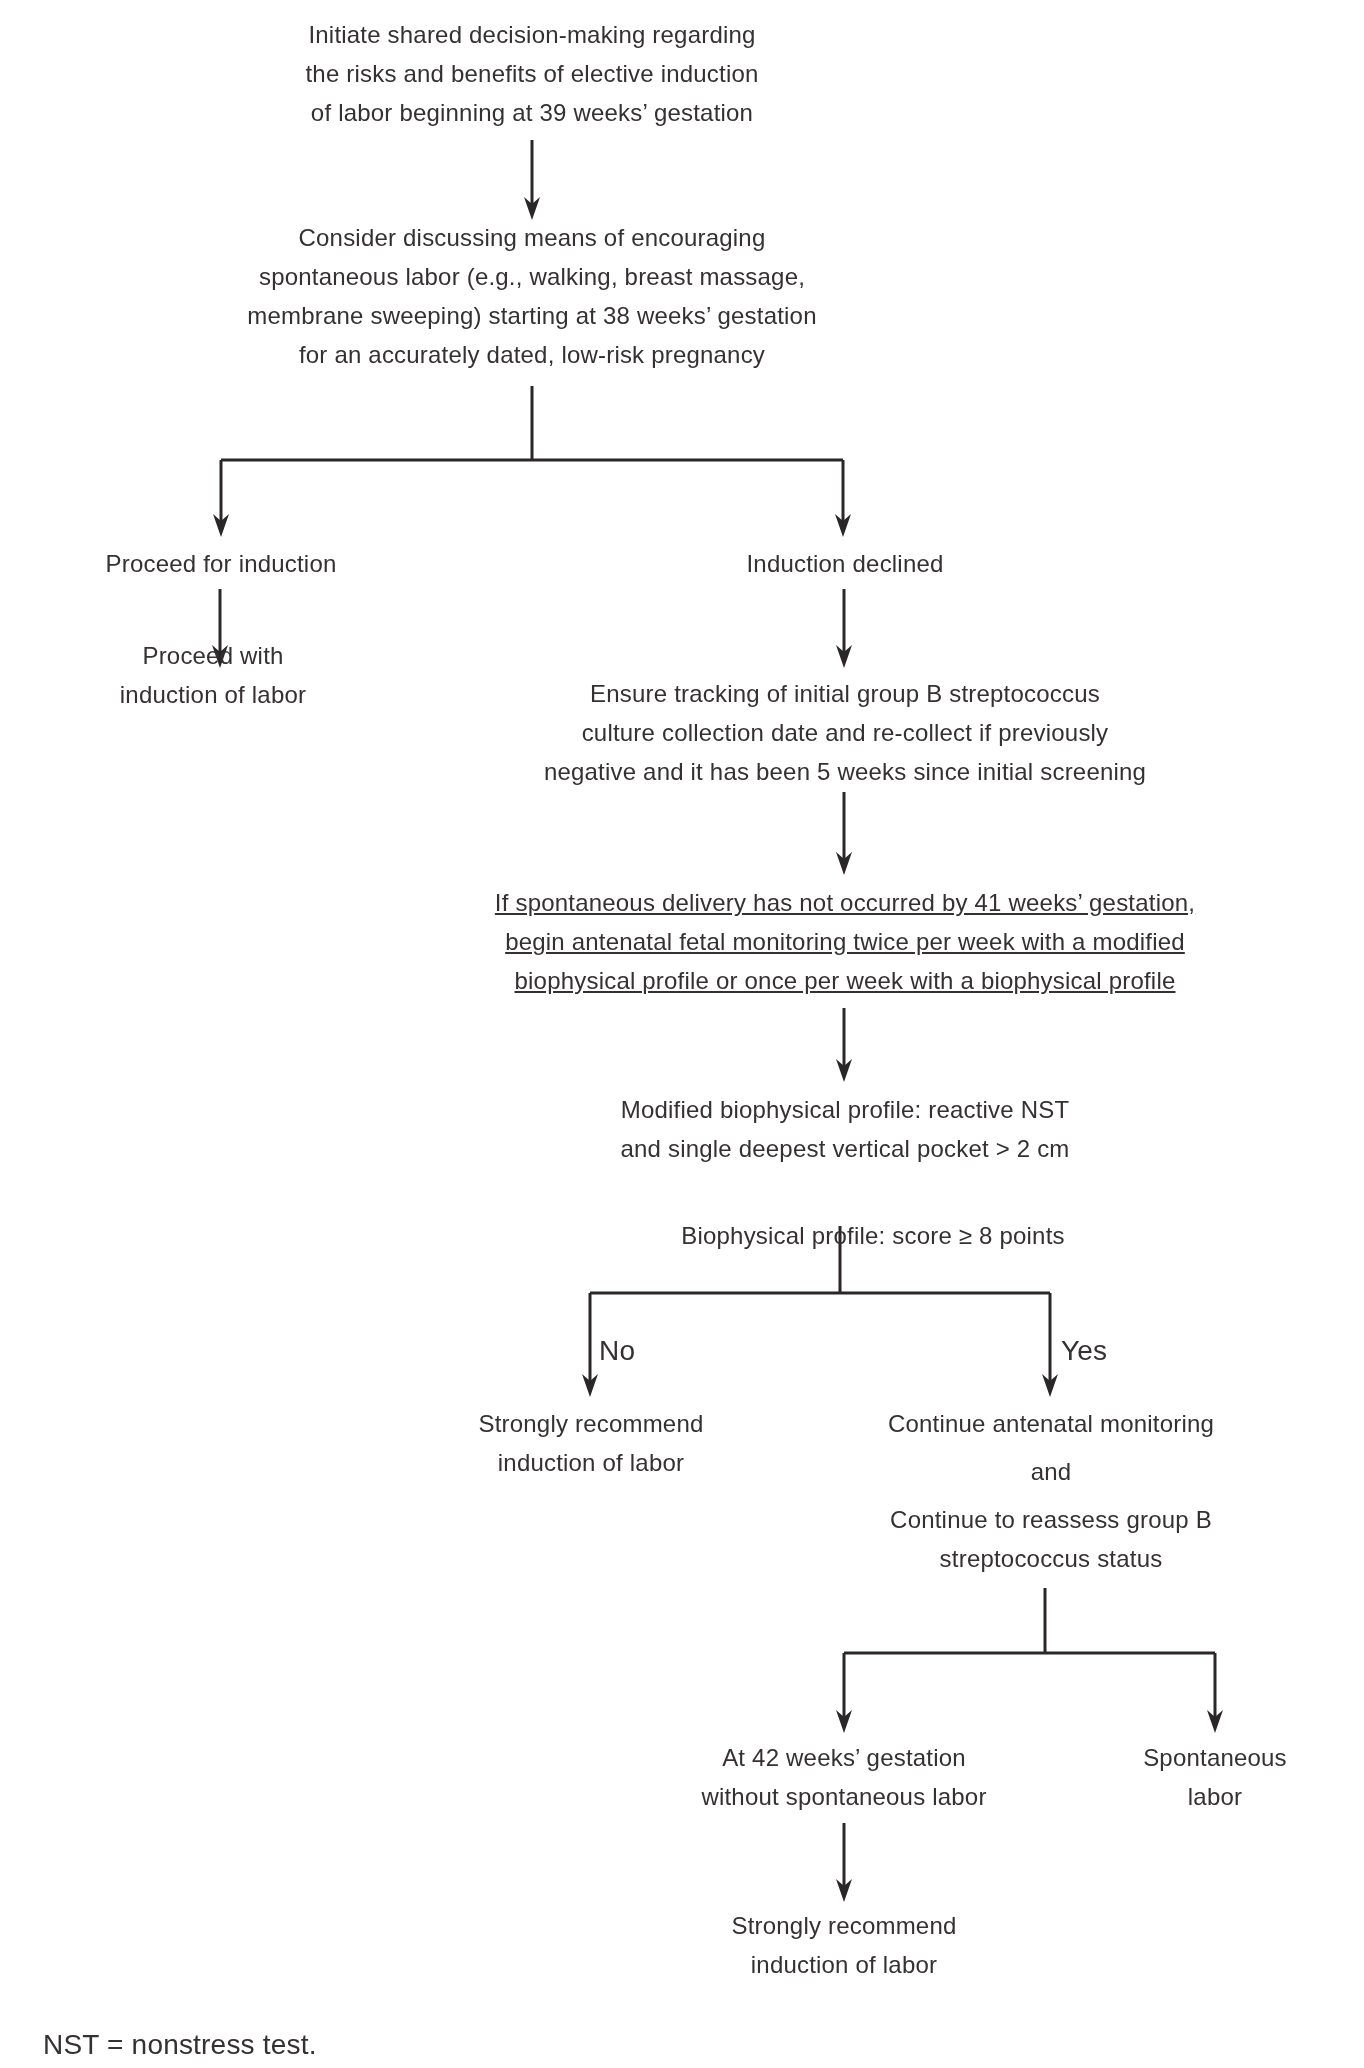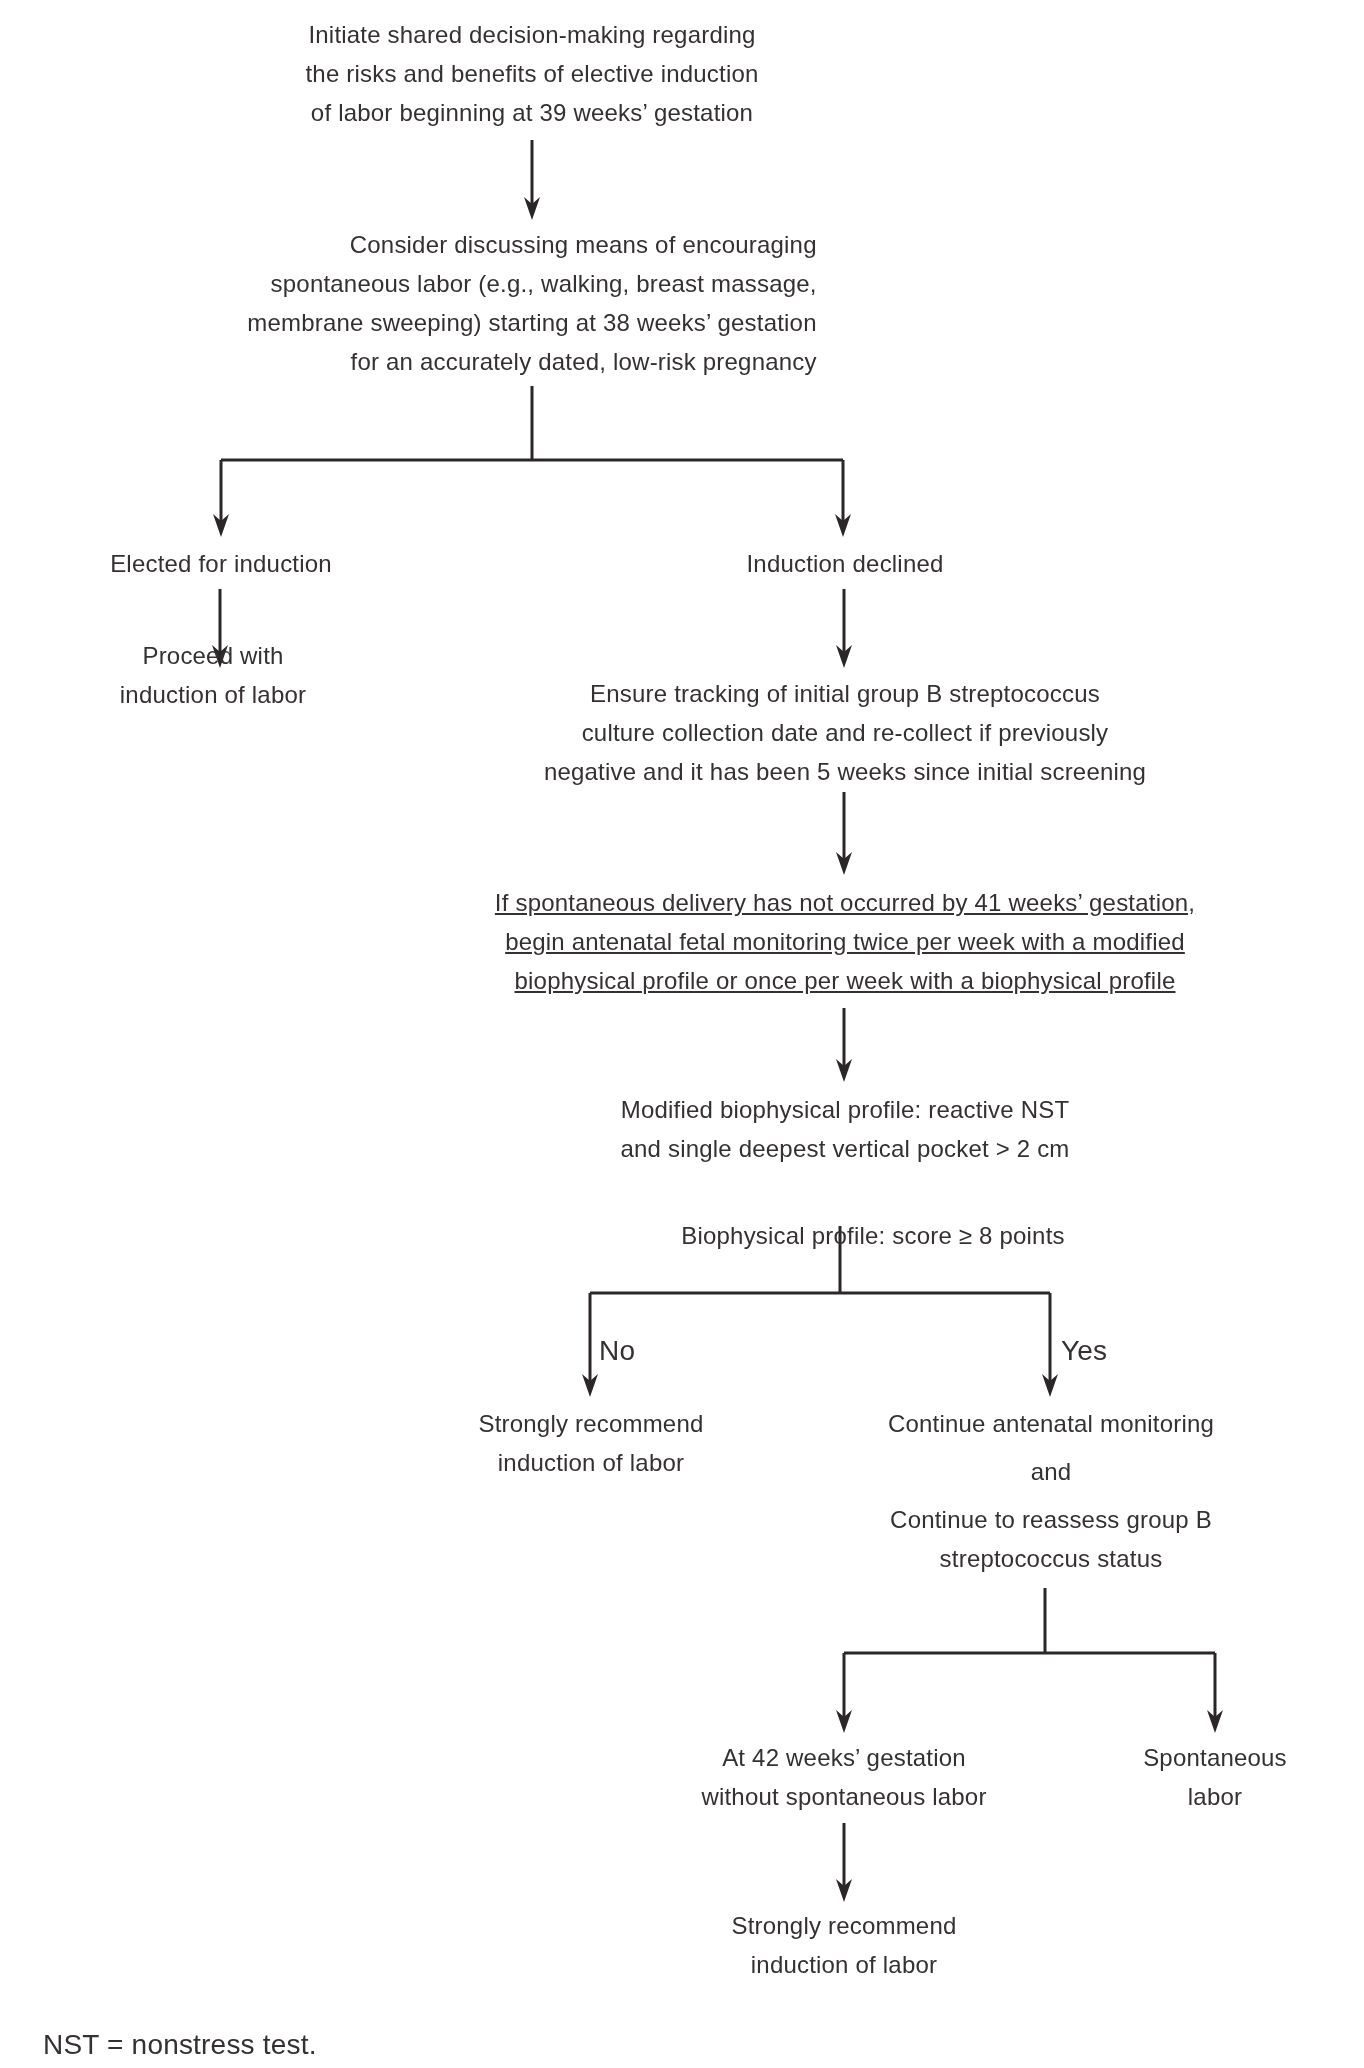--- a/index.html
+++ b/index.html
@@ -38,21 +38,21 @@
   .lbl {
     position: absolute;
     font-size: 28px;
     line-height: 39px;
     letter-spacing: 0.2px;
     white-space: pre;
     text-align: left;
     margin-top: 11px;
   }
   .start    { left: 532px;  top: 15px; }
-  .consider { left: 532px;  top: 225px; text-align: right; }
+  .consider { left: 532px;  top: 218px; }
   .elected  { left: 221px;  top: 544px; }
   .declined { left: 845px;  top: 544px; }
   .proceed  { left: 213px;  top: 636px; }
   .ensure   { left: 845px;  top: 674px; }
   .if41     { left: 845px;  top: 883px; text-decoration: underline; }
   .critA    { left: 845px;  top: 1090px; }
   .critB    { left: 873px;  top: 1176px; margin-top: 40px; }
   .no       { left: 599px;  top: 1320px; }
   .yes      { left: 1061px; top: 1320px; }
   .strong1  { left: 591px;  top: 1404px; }
@@ -102,21 +102,21 @@
     <path class="h" d="M836 1879 L844 1902 L852 1879 L844 1886 Z"></path>
   </svg>
 
   <div class="n start">Initiate shared decision-making regarding
 the risks and benefits of elective induction
 of labor beginning at 39 weeks’ gestation</div>
   <div class="n consider">Consider discussing means of encouraging
 spontaneous labor (e.g., walking, breast massage,
 membrane sweeping) starting at 38 weeks’ gestation
 for an accurately dated, low-risk pregnancy</div>
-  <div class="n elected">Elected for induction</div>
+  <div class="n elected">Proceed for induction</div>
   <div class="n declined">Induction declined</div>
   <div class="n proceed">Proceed with
 induction of labor</div>
   <div class="n ensure">Ensure tracking of initial group B streptococcus
 culture collection date and re-collect if previously
 negative and it has been 5 weeks since initial screening</div>
   <div class="n if41">If spontaneous delivery has not occurred by 41 weeks’ gestation,
 begin antenatal fetal monitoring twice per week with a modified
 biophysical profile or once per week with a biophysical profile</div>
   <div class="n critA">Modified biophysical profile: reactive NST

